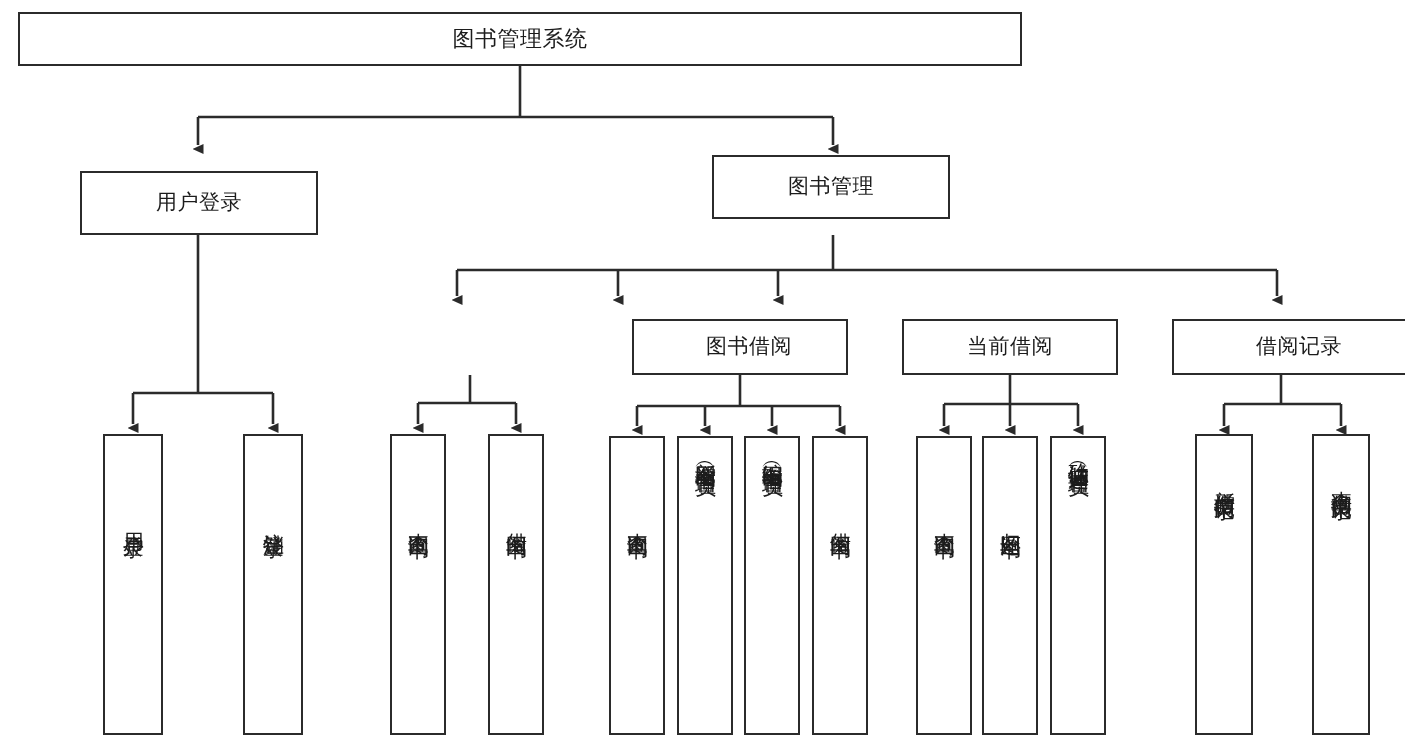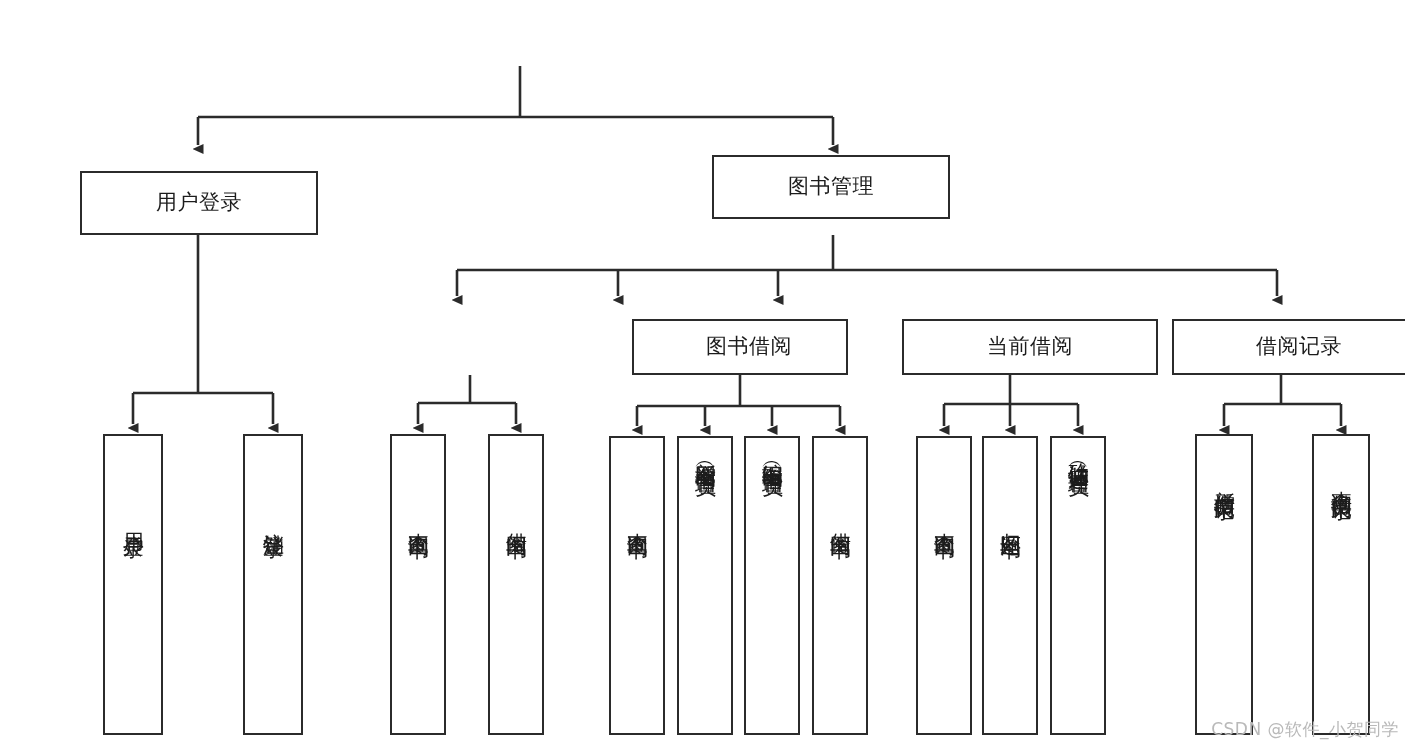--- a/index.html
+++ b/index.html
@@ -119,32 +119,35 @@
       <path d="M1010,404 L1010,426" marker-end="url(#arw)"></path>
       <path d="M1078,404 L1078,426" marker-end="url(#arw)"></path>
 
       <path d="M1281,375 L1281,404"></path>
       <path d="M1224,404 L1341,404"></path>
       <path d="M1224,404 L1224,426" marker-end="url(#arw)"></path>
       <path d="M1341,404 L1341,426" marker-end="url(#arw)"></path>
     </g>
   </svg>
 
+  <div class="node h root" style="left:18px; top:12px; width:1004px; height:54px;">
+    <span class="label">图书管理系统</span>
+  </div>
 
   <div class="node h" style="left:80px; top:171px; width:238px; height:64px;">
     <span class="label">用户登录</span>
   </div>
   <div class="node h" style="left:712px; top:155px; width:238px; height:64px;">
     <span class="label">图书管理</span>
   </div>
 
   <div class="node h" style="left:632px; top:319px; width:216px; height:56px;padding-left:18px;">
     <span class="label">图书借阅</span>
   </div>
-  <div class="node h" style="left:902px; top:319px; width:256px; height:56px;">
+  <div class="node h" style="left:902px; top:319px; width:216px; height:56px;">
     <span class="label">当前借阅</span>
   </div>
   <div class="node h" style="left:1172px; top:319px; width:254px; height:56px;">
     <span class="label">借阅记录</span>
   </div>
 
   <div class="node v" style="left:103px; top:434px; width:60px; height:301px; padding-top:80px;">
     <span class="label">用户登录</span>
   </div>
   <div class="node v" style="left:243px; top:434px; width:60px; height:301px; padding-top:80px;">
@@ -181,15 +184,14 @@
     <span class="label">确认归还（管理员）</span>
   </div>
 
   <div class="node v" style="left:1195px; top:434px; width:58px; height:301px; padding-top:38px;">
     <span class="label">新增借阅记录</span>
   </div>
   <div class="node v" style="left:1312px; top:434px; width:58px; height:301px; padding-top:38px;">
     <span class="label">查询借阅记录</span>
   </div>
 
-  <div id="watermark">CSDN @软件_小贺同学</div>
 
 </div>
 
 </body></html>

